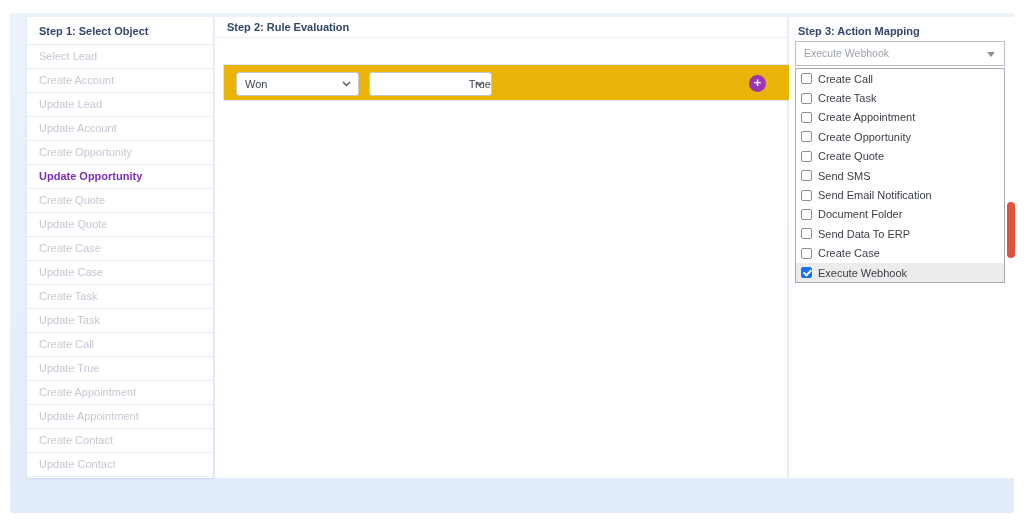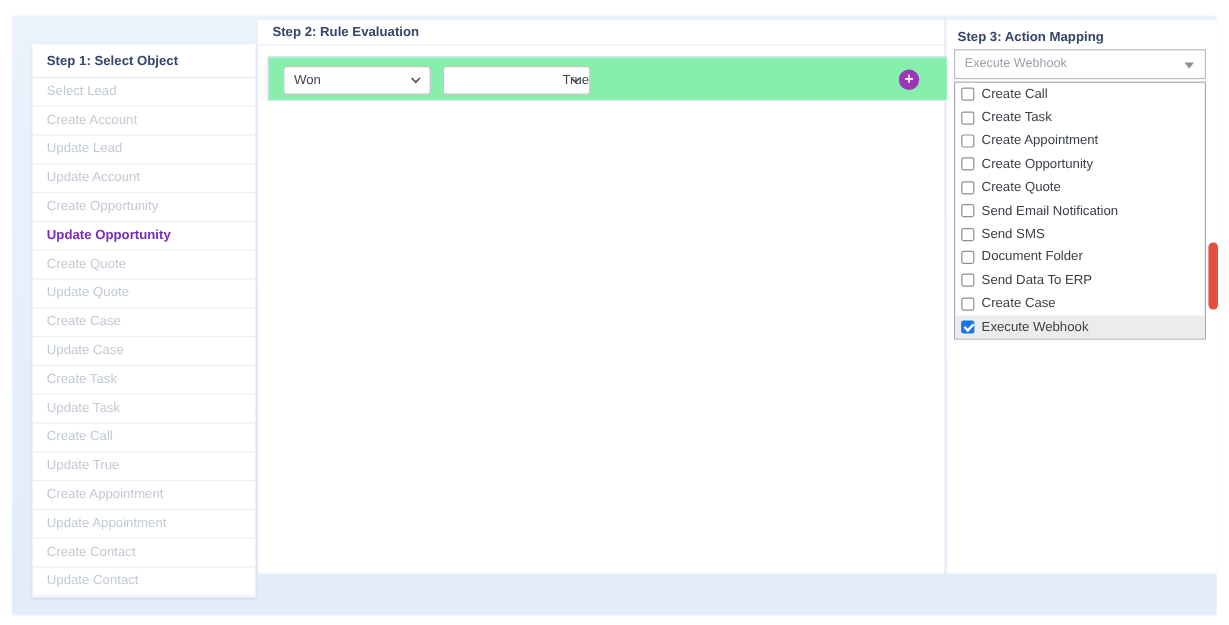--- a/index.html
+++ b/index.html
@@ -15,21 +15,20 @@
     width: 1004px; height: 500px;
     background: linear-gradient(180deg, #ebf2fc 0%, #e2ecfa 100%);
     border-radius: 2px;
   }
   
   .sidebar {
     position: absolute; left: 17px; top: 4px;
     width: 186px; height: 461px;
     background: #fff;
     box-shadow: 0 1px 2px rgba(120,150,190,.25);
-    margin-top: 20px;
   }
   .sidebar-header {
     height: 28px; line-height: 28px; padding-left: 12px;
     font-size: 11px; font-weight: bold;
     color: var(--header-navy, #33476b);
     border-bottom: 1px solid #e3eaf4;
     white-space: nowrap;
   }
   .sidebar-item {
     height: 24px; line-height: 23px; padding-left: 12px;
@@ -49,23 +48,23 @@
     border-right: 1px solid #e4e9f2;
   }
   .step-header {
     height: 21px; line-height: 21px; padding-left: 12px;
     font-size: 11px; font-weight: bold;
     color: var(--header-navy, #33476b);
     white-space: nowrap;
   }
   .step2 .step-header { border-bottom: 1px solid #e9eef6; }
   .rule-box {
-    position: absolute; left: 8px; top: 30px;
+    position: absolute; left: 8px; top: 47px;
     width: 588px; height: 37px;
-    border: 1px solid #d9e6f6; background: #86efac;
+    border: 1px solid #d9e6f6; background: #eab308;
   }
   .rule-select {
     position: absolute; top: 7px;
     width: 123px; height: 24px;
     border: 1px solid #c6c6c6; border-radius: 3px;
     background: #fff;
     font-size: 11px; color: #3f4654; line-height: 22px;
     padding-left: 8px; cursor: pointer;
   }
   .rule-select .chev {
@@ -232,26 +231,26 @@
           <span>Create Opportunity</span>
         </div>
 
         <div class="action-option">
           <span class="checkbox"></span>
           <span>Create Quote</span>
         </div>
 
         <div class="action-option">
           <span class="checkbox"></span>
+          <span>Send SMS</span>
+        </div>
+
+        <div class="action-option">
+          <span class="checkbox"></span>
           <span>Send Email Notification</span>
-        </div>
-
-        <div class="action-option">
-          <span class="checkbox"></span>
-          <span>Send SMS</span>
         </div>
 
         <div class="action-option">
           <span class="checkbox"></span>
           <span>Document Folder</span>
         </div>
 
         <div class="action-option">
           <span class="checkbox"></span>
           <span>Send Data To ERP</span>

